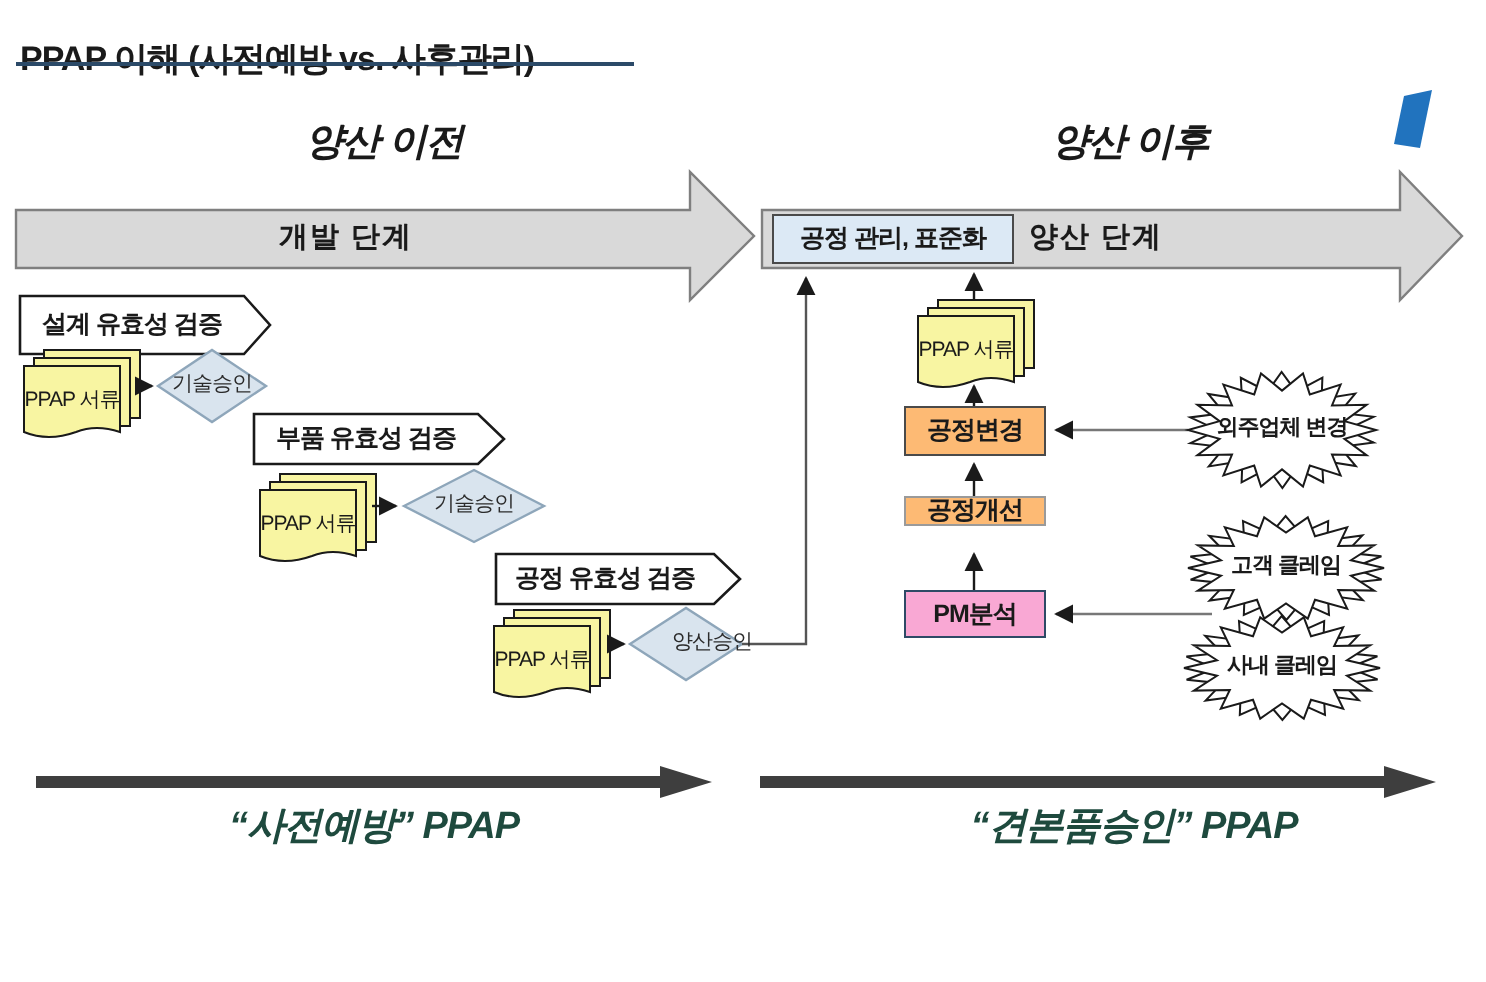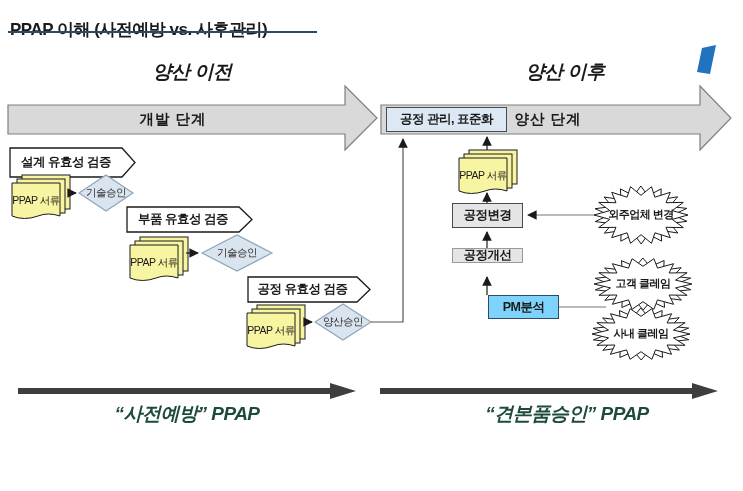--- a/index.html
+++ b/index.html
@@ -12,24 +12,24 @@
        text-align:center;white-space:nowrap;line-height:1.05;}
   .title{position:absolute;left:10px;top:18px;font-size:17px;font-weight:bold;letter-spacing:-0.5px;z-index:2;}
   .title-rule{position:absolute;left:8px;top:31px;width:309px;height:2px;background:#2b4a68;z-index:2;}
   .hdr{font-size:19px;font-weight:bold;font-style:italic;letter-spacing:-0.5px;}
   .stage-lbl{font-size:14.5px;font-weight:bold;letter-spacing:1px;}
   .chev-lbl{font-size:12.5px;font-weight:bold;letter-spacing:-0.5px;}
   .doc-lbl{font-size:10.5px;letter-spacing:-0.5px;}
   .dia-lbl{font-size:10.5px;color:#2b2b2b;letter-spacing:-0.5px;}
   .burst-lbl{font-size:11px;font-weight:bold;letter-spacing:-0.5px;}
   .box{position:absolute;z-index:2;display:flex;align-items:center;justify-content:center;
-       background:#e5e5e5;border:1.3px solid #4a4a4a;font-size:12.5px;font-weight:bold;
+       background:#fdba74;border:1.3px solid #4a4a4a;font-size:12.5px;font-weight:bold;
        letter-spacing:-0.5px;box-sizing:border-box;white-space:nowrap;}
   .box.light{border-color:#9a9a9a;}
-  .box.blue{background:#7dd3fc;border-color:#2e4a66;margin-left:36px;}
+  .box.blue{background:#f9a8d4;border-color:#2e4a66;}
   .box.ctrl{background:#dce9f5;}
   .footer-lbl{font-size:19px;font-weight:bold;font-style:italic;color:#1e4a3e;letter-spacing:-0.5px;}
 </style>
 </head>
 <body>
 
 <div id="stage">
 
   <div class="title">PPAP 이해 (사전예방 vs. 사후관리)</div>
   <div class="title-rule"></div>
@@ -107,21 +107,21 @@
   <div class="lbl chev-lbl" style="left:129px;top:207px;width:108px;height:25px;">부품 유효성 검증</div>
   <div class="lbl chev-lbl" style="left:250px;top:277px;width:105px;height:25px;">공정 유효성 검증</div>
 
   <div class="lbl doc-lbl" style="left:11px;top:195px;width:50px;height:12px;">PPAP 서류</div>
   <div class="lbl doc-lbl" style="left:129px;top:257px;width:50px;height:12px;">PPAP 서류</div>
   <div class="lbl doc-lbl" style="left:246px;top:325px;width:50px;height:12px;">PPAP 서류</div>
   <div class="lbl doc-lbl" style="left:458px;top:170px;width:50px;height:12px;">PPAP 서류</div>
 
   <div class="lbl dia-lbl" style="left:76px;top:187px;width:60px;height:12px;">기술승인</div>
   <div class="lbl dia-lbl" style="left:199px;top:247px;width:76px;height:12px;">기술승인</div>
-  <div class="lbl dia-lbl" style="left:311px;top:316px;width:64px;height:12px;text-align:center;">양산승인</div>
+  <div class="lbl dia-lbl" style="left:324px;top:316px;width:64px;height:12px;text-align:center;">양산승인</div>
 
   <div class="lbl burst-lbl" style="left:596px;top:209px;width:90px;height:12px;">외주업체 변경</div>
   <div class="lbl burst-lbl" style="left:598px;top:278px;width:90px;height:12px;">고객 클레임</div>
   <div class="lbl burst-lbl" style="left:596px;top:328px;width:90px;height:12px;">사내 클레임</div>
 
   <div class="lbl footer-lbl" style="left:87px;top:403px;width:200px;height:22px;">“사전예방” PPAP</div>
   <div class="lbl footer-lbl" style="left:467px;top:403px;width:200px;height:22px;">“견본품승인” PPAP</div>
 
 </div>
 

